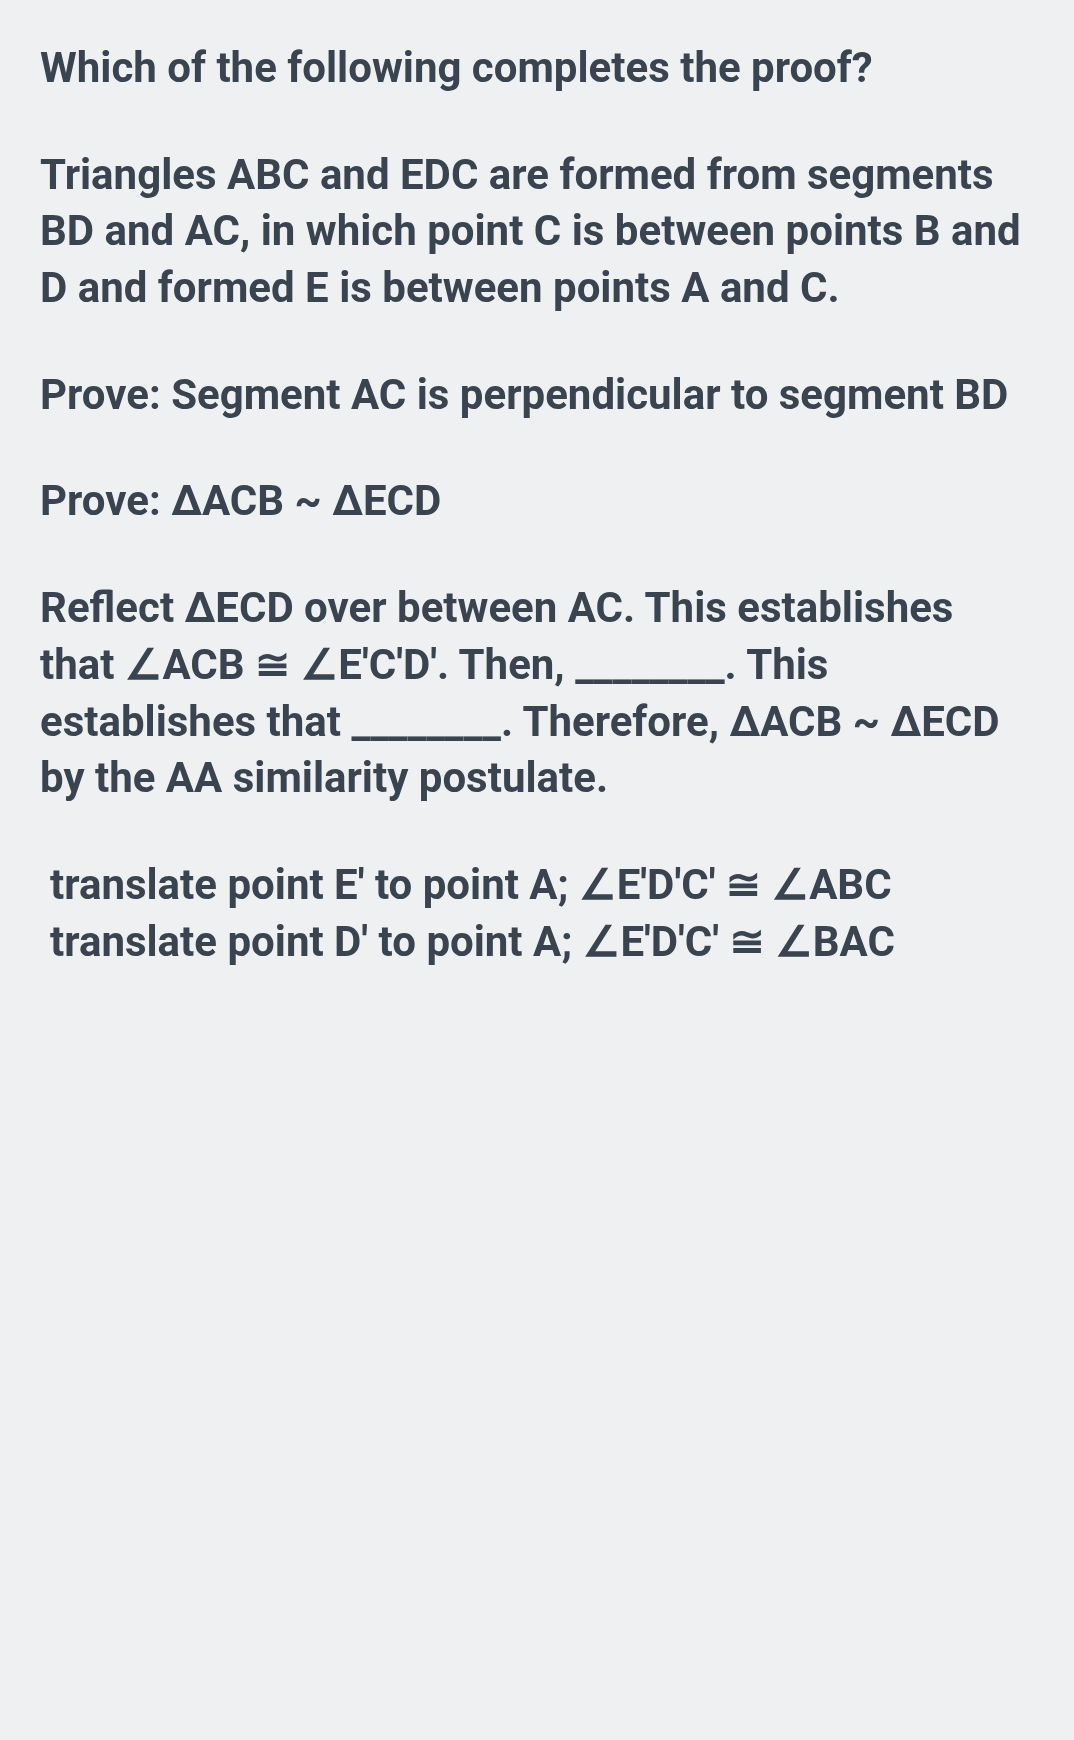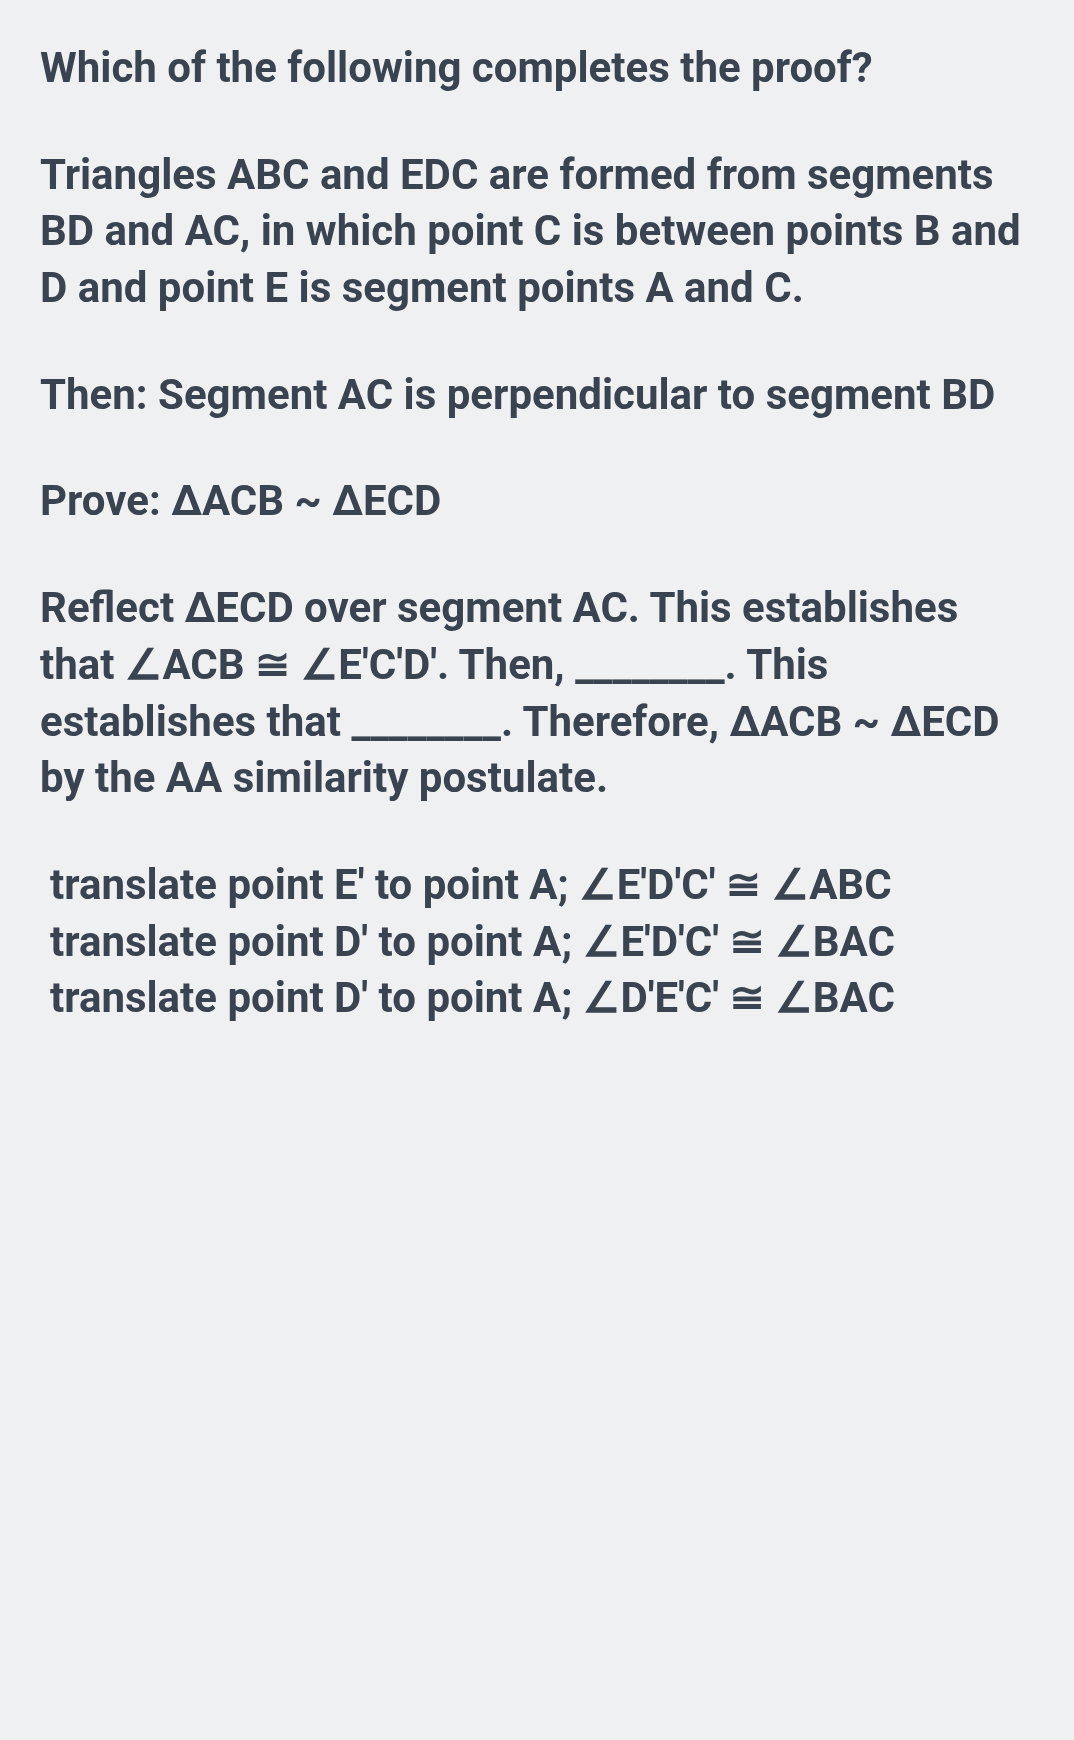--- a/index.html
+++ b/index.html
@@ -26,25 +26,24 @@
     }
     .option {
       padding-left: 10px;
     }
   </style>
 </head>
 <body>
 
 <div class="paragraph">Which of the following completes the proof?</div>
 
-<div class="paragraph">Triangles ABC and EDC are formed from segments BD and AC, in which point C is between points B and D and point E is segment points A and C.</div>
+<div class="paragraph">Triangles ABC and EDC are formed from segments BD and AC, in which point C is between points B and D and formed E is between points A and C.</div>
 
-<div class="paragraph">Then: Segment AC is perpendicular to segment BD</div>
+<div class="paragraph">Prove: Segment AC is perpendicular to segment BD</div>
 
 <div class="paragraph">Prove: ΔACB ~ ΔECD</div>
 
-<div class="paragraph">Reflect ΔECD over segment AC. This establishes that ∠ACB ≅ ∠E′C′D′. Then, ________. This establishes that ________. Therefore, ΔACB ~ ΔECD by the AA similarity postulate.</div>
+<div class="paragraph">Reflect ΔECD over between AC. This establishes that ∠ACB ≅ ∠E′C′D′. Then, ________. This establishes that ________. Therefore, ΔACB ~ ΔECD by the AA similarity postulate.</div>
 
 <div class="options">
   <div class="option"> translate point E′ to point A; ∠E′D′C′ ≅ ∠ABC</div>
   <div class="option"> translate point D′ to point A; ∠E′D′C′ ≅ ∠BAC</div>
-  <div class="option"> translate point D′ to point A; ∠D′E′C′ ≅ ∠BAC</div>
 </div>
 
 </body></html>

